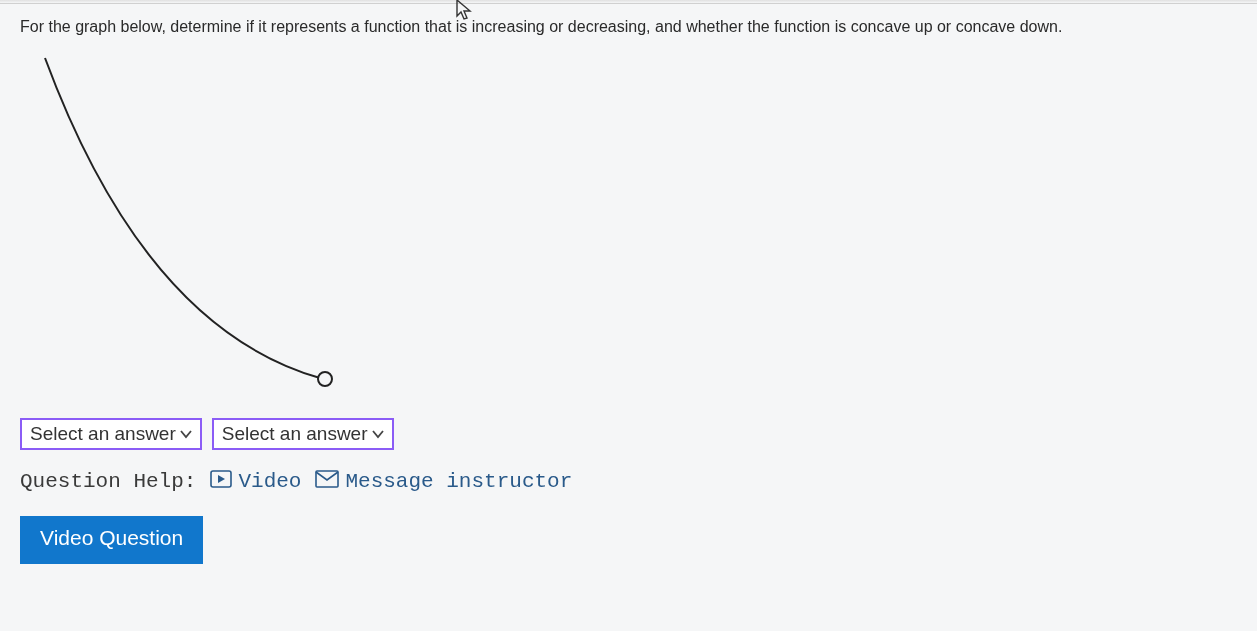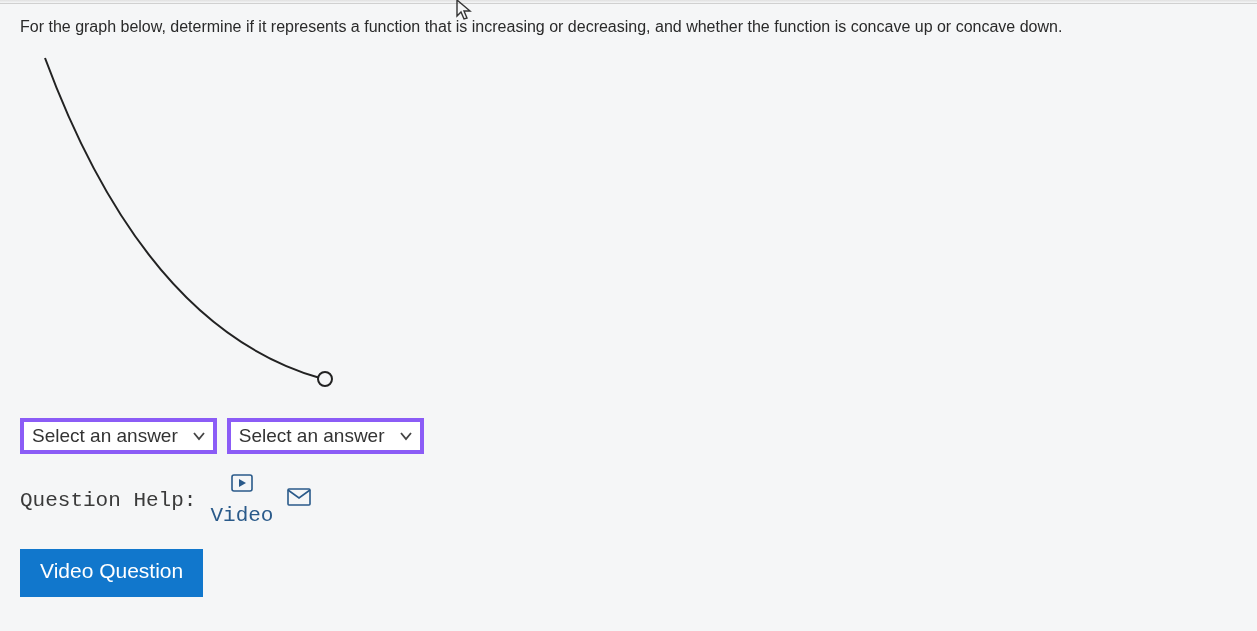--- a/index.html
+++ b/index.html
@@ -40,26 +40,26 @@
     .answer-row {
       display: flex;
       gap: 10px;
       margin-bottom: 20px;
       margin-left: 0;
     }
     .select-box {
       display: inline-flex;
       align-items: center;
       background: #ffffff;
-      border: 4px solid #8b5cf6;
+      border: 2px solid #8b5cf6;
       padding: 3px 8px 3px 8px;
       font-size: 19px;
       color: #333;
       cursor: pointer;
-      gap: 15px;
+      gap: 4px;
     }
     .select-box .chev {
       font-size: 14px;
       color: #555;
     }
     .help-row {
       font-size: 21px;
       color: #3a3a3a;
       display: flex;
       align-items: center;
@@ -69,21 +69,20 @@
     }
     .help-label {
       color: #3a3a3a;
     }
     .help-link {
       color: #2a5a8a;
       display: inline-flex;
       align-items: center;
       gap: 6px;
       cursor: pointer;
-      flex-direction: column;
     }
     .submit-btn {
       background: #1177cc;
       color: #ffffff;
       border: none;
       padding: 10px 20px 14px 20px;
       font-size: 21px;
       cursor: pointer;
       display: inline-block;
     }
@@ -146,20 +145,21 @@
       </span>
       <span>Video</span>
     </span>
     <span class="help-link">
       <span>
         <svg width="24" height="18" viewBox="0 0 24 18">
           <rect x="1" y="1" width="22" height="16" rx="1" fill="none" stroke="#2a5a8a" stroke-width="1.6"></rect>
           <path d="M1 2 L12 10 L23 2" fill="none" stroke="#2a5a8a" stroke-width="1.6"></path>
         </svg>
       </span>
+      <span>Message instructor</span>
     </span>
   </div>
 
   <button class="submit-btn">
     <span>Video Question</span>
   </button>
 
 </div>
 
 </body></html>

